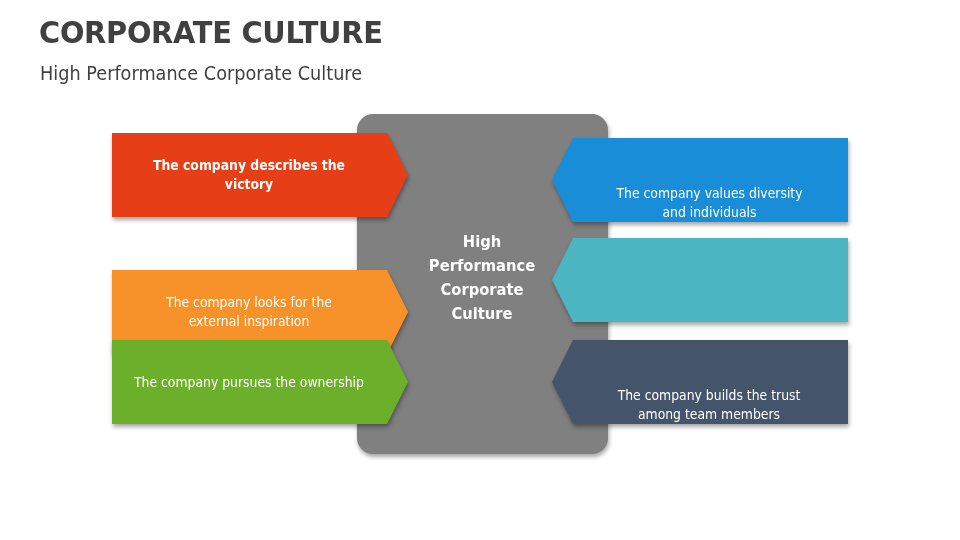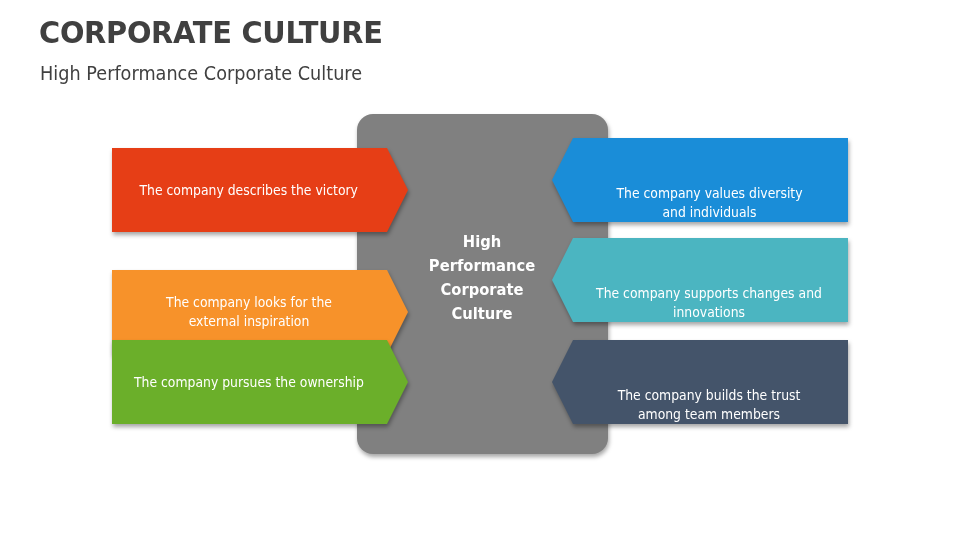--- a/index.html
+++ b/index.html
@@ -51,21 +51,21 @@
     .label span { display: inline-block; transform: scaleX(0.92); }
   </style>
 </head>
 <body>
 
 <div class="title">CORPORATE CULTURE</div>
 <div class="subtitle">High Performance Corporate Culture</div>
 
 <div class="center-box"></div>
 
-<div class="arrow right" style="top:148px;">
+<div class="arrow right" style="top:133px;font-weight:bold;">
   <div class="shape" style="background:#E63E16;"></div>
   <div class="label">
       <span>The company describes the victory</span>
     </div>
 </div>
 <div class="arrow right" style="top:238px;margin-top:32px;">
   <div class="shape" style="background:#F7922A;"></div>
   <div class="label">
       <span style="max-width:190px;">The company looks for the external inspiration</span>
     </div>
@@ -78,23 +78,20 @@
 </div>
 
 <div class="arrow left" style="top:138px;">
   <div class="shape" style="background:#1A8DD8;"></div>
   <div class="label">
       <span style="max-width:205px;">The company values diversity and individuals</span>
     </div>
 </div>
 <div class="arrow left" style="top:238px;">
   <div class="shape" style="background:#4BB5C1;"></div>
-  <div class="label">
-      <span style="max-width:250px;">The company supports changes and innovations</span>
-    </div>
 </div>
 <div class="arrow left" style="top:340px;">
   <div class="shape" style="background:#44546A;"></div>
   <div class="label">
       <span style="max-width:200px;">The company builds the trust among team members</span>
     </div>
 </div>
 
 <div class="center-text">High Performance Corporate Culture</div>
 

